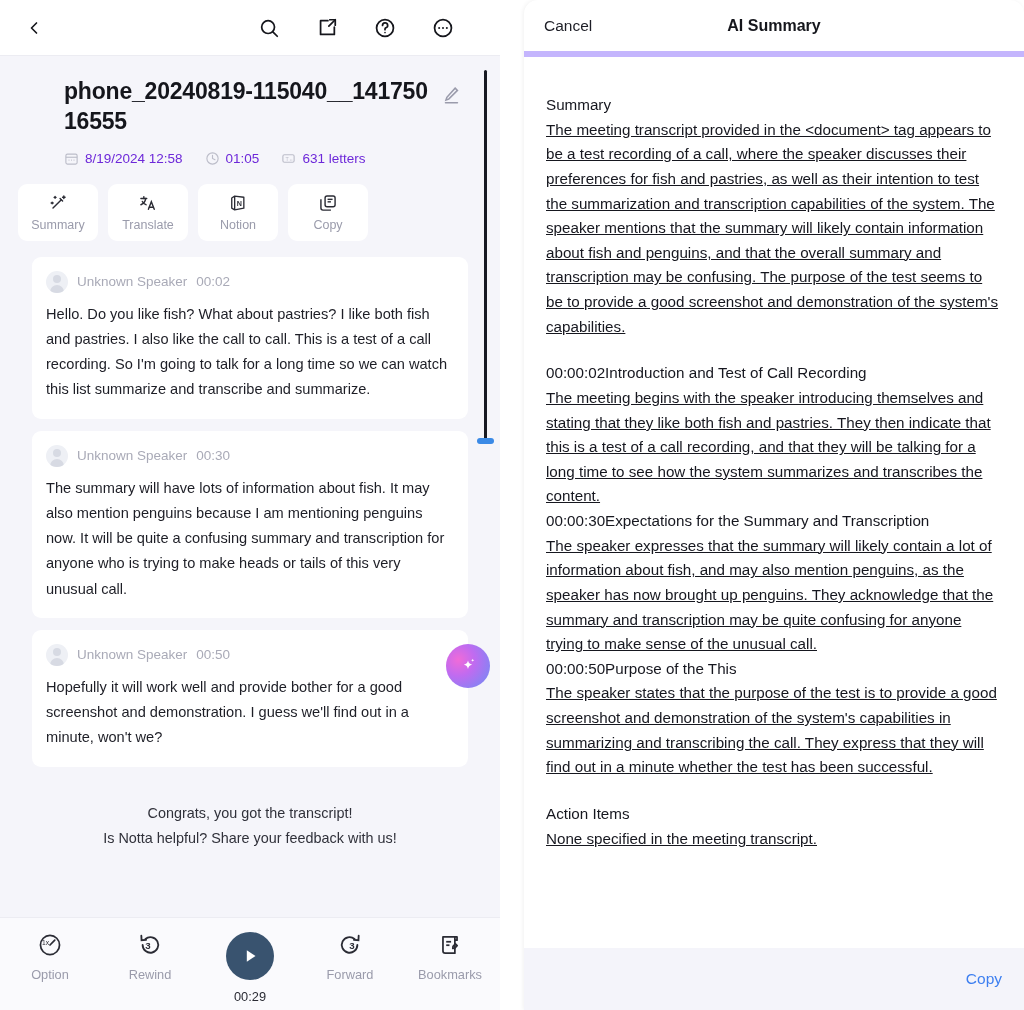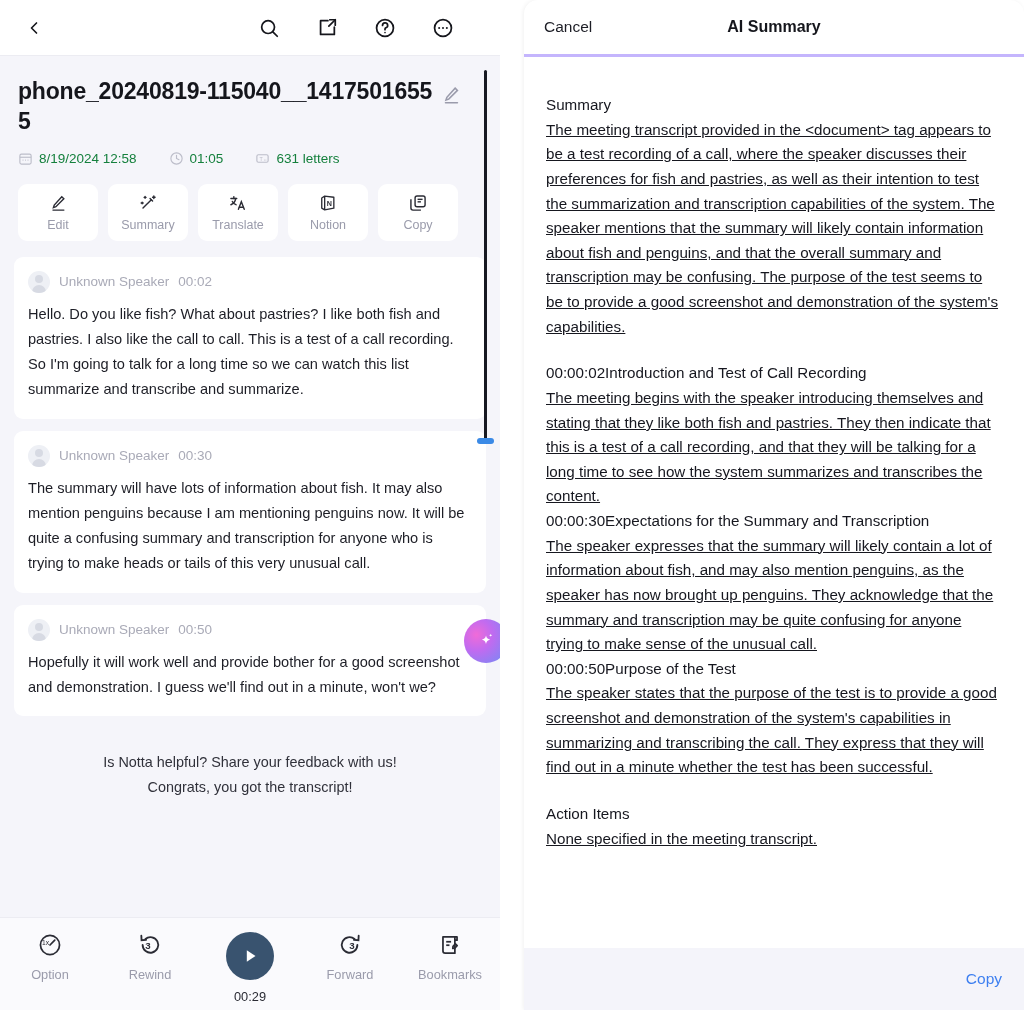--- a/index.html
+++ b/index.html
@@ -21,47 +21,47 @@
   .topbar {
     height: 56px; background: #ffffff;
     display: flex; align-items: center;
     padding: 0 28px 0 14px;
     border-bottom: 1px solid #ececf2;
   }
   .topbar .back { width: 40px; display: flex; align-items: center; justify-content: center; cursor: pointer; }
   .topbar .spacer { flex: 1; }
   .topbar .ic { width: 58px; display: flex; align-items: center; justify-content: center; cursor: pointer; }
 
-  .doc-head { padding: 20px 20px 0 18px; }
+  .doc-head { padding: 20px 20px 0 18px; margin-left: 46px; }
   .doc-title {
     font-size: 23px; font-weight: bold; color: #15161c;
     line-height: 1.32; letter-spacing: -0.2px;
     padding-right: 42px; position: relative; word-break: break-all;
   }
   .edit-pencil {
     position: absolute; right: 38px; top: 84px;
     width: 22px; height: 22px; cursor: pointer;
   }
   .meta-row {
-    display: flex; align-items: center; gap: 18px;
-    margin-top: 14px; color: #15803d; font-size: 13.5px;
+    display: flex; align-items: center; gap: 8px;
+    margin-top: 14px; color: #6d28d9; font-size: 13.5px;
   }
   .meta-item { display: flex; align-items: center; gap: 6px; }
   .meta-item + .meta-item { margin-left: 14px; }
 
   .chips { display: flex; gap: 10px; margin-top: 18px; padding-left: 18px; }
   .chip {
     width: 80px; height: 57px; background: #ffffff;
     border-radius: 9px; display: flex; flex-direction: column;
     align-items: center; justify-content: center; gap: 5px;
     cursor: pointer; flex: 0 0 auto;
   }
   .chip .lbl { font-size: 12.5px; color: #9a9bab; }
 
-  .transcript { padding: 0 14px; margin-top: 16px; }
+  .transcript { padding: 0 32px; margin-top: 16px; }
   .bubble {
     background: #ffffff; border-radius: 9px;
     padding: 14px 16px 16px 14px; margin-bottom: 12px;
     position: relative;
   }
   .bub-head { display: flex; align-items: center; gap: 9px; margin-bottom: 9px; }
   .avatar {
     width: 22px; height: 22px; border-radius: 50%;
     background: #eef0f5; position: relative; overflow: hidden; flex: 0 0 auto;
   }
@@ -121,21 +121,21 @@
   .right-panel {
     position: absolute; left: 524px; top: 0;
     width: 500px; height: 1010px;
     background: #ffffff;
     border-radius: 14px 14px 0 0;
     overflow: hidden;
     box-shadow: -1px 0 4px rgba(0,0,0,0.06);
   }
   .sheet-head {
     height: 57px; display: flex; align-items: center;
-    padding: 0 20px; border-bottom: 3px solid #c4b5fd;
+    padding: 0 20px; border-bottom: 6px solid #c4b5fd;
     position: relative;
   }
   .cancel-btn { font-size: 15.5px; color: #1d1e26; cursor: pointer; }
   .sheet-title {
     position: absolute; left: 0; right: 0; text-align: center;
     font-size: 16px; font-weight: bold; color: #15161c;
     pointer-events: none;
   }
   .sheet-body {
     padding: 36px 22px 0 22px; height: 895px; overflow: hidden;
@@ -234,27 +234,20 @@
     <div class="edit-pencil">
       <svg width="22" height="22" viewBox="0 0 24 24" fill="none" stroke="#9a9bab" stroke-width="1.7" stroke-linecap="round">
           <path d="M16.5 4.5 19 7 9.5 16.5 6.5 17.5 7.5 14.5z"></path>
           <line x1="6" y1="20.5" x2="19" y2="20.5"></line>
         </svg>
     </div>
 
     <div class="chips">
       <div class="chip">
         <svg width="20" height="20" viewBox="0 0 24 24" fill="none" stroke="#2a2b34" stroke-width="1.7" stroke-linecap="round">
-            <path d="M16.5 4.5 19 7 9.5 16.5 6.5 17.5 7.5 14.5z"></path>
-            <line x1="6" y1="20.5" x2="19" y2="20.5"></line>
-          </svg>
-        <span class="lbl">Edit</span>
-      </div>
-      <div class="chip">
-        <svg width="20" height="20" viewBox="0 0 24 24" fill="none" stroke="#2a2b34" stroke-width="1.7" stroke-linecap="round">
             <path d="M6 18 16 8"></path>
             <path d="M14.5 6.5 17.5 9.5"></path>
             <path d="M19 3.5v3M17.5 5h3"></path>
             <path d="M8.5 4v2.4M7.3 5.2h2.4"></path>
             <path d="M5 11v2M3.8 12h2.4"></path>
           </svg>
         <span class="lbl">Summary</span>
       </div>
       <div class="chip">
         <svg width="20" height="20" viewBox="0 0 24 24" fill="none" stroke="#2a2b34" stroke-width="1.7" stroke-linecap="round">
@@ -315,22 +308,22 @@
         <div class="bub-head">
           <div class="avatar"></div>
           <span class="spk">Unknown Speaker</span>
           <span class="ts">00:50</span>
         </div>
         <div class="bub-body">Hopefully it will work well and provide bother for a good screenshot and demonstration. I guess we'll find out in a minute, won't we?</div>
       </div>
     </div>
 
     <div class="congrats">
+      <div>Congrats, you got the transcript!</div>
       <div>Is Notta helpful? Share your feedback with us!</div>
-      <div>Congrats, you got the transcript!</div>
     </div>
 
     <div class="scroll-track"></div>
     <div class="scroll-thumb"></div>
 
     <div class="player">
       <div class="pcell">
         <svg width="26" height="26" viewBox="0 0 24 24" fill="none" stroke="#2a2b34" stroke-width="1.6" stroke-linecap="round">
             <circle cx="12" cy="12" r="8.8"></circle>
             <path d="M12 12 16.4 7.6"></path>
@@ -386,21 +379,21 @@
     <div class="sheet-body">
       <div class="sec-h">Summary</div>
       <div class="sec-p">The meeting transcript provided in the &lt;document&gt; tag appears to be a test recording of a call, where the speaker discusses their preferences for fish and pastries, as well as their intention to test the summarization and transcription capabilities of the system. The speaker mentions that the summary will likely contain information about fish and penguins, and that the overall summary and transcription may be confusing. The purpose of the test seems to be to provide a good screenshot and demonstration of the system's capabilities.</div>
 
       <div class="gap"></div>
 
       <div class="sec-h">00:00:02Introduction and Test of Call Recording</div>
       <div class="sec-p">The meeting begins with the speaker introducing themselves and stating that they like both fish and pastries. They then indicate that this is a test of a call recording, and that they will be talking for a long time to see how the system summarizes and transcribes the content.</div>
       <div class="sec-h">00:00:30Expectations for the Summary and Transcription</div>
       <div class="sec-p">The speaker expresses that the summary will likely contain a lot of information about fish, and may also mention penguins, as the speaker has now brought up penguins. They acknowledge that the summary and transcription may be quite confusing for anyone trying to make sense of the unusual call.</div>
-      <div class="sec-h">00:00:50Purpose of the Test</div>
+      <div class="sec-h">00:00:50Purpose of the This</div>
       <div class="sec-p">The speaker states that the purpose of the test is to provide a good screenshot and demonstration of the system's capabilities in summarizing and transcribing the call. They express that they will find out in a minute whether the test has been successful.</div>
 
       <div class="gap"></div>
 
       <div class="sec-h">Action Items</div>
       <div class="sec-p">None specified in the meeting transcript.</div>
     </div>
 
     <div class="sheet-foot">
       <span class="copy-link">Copy</span>

